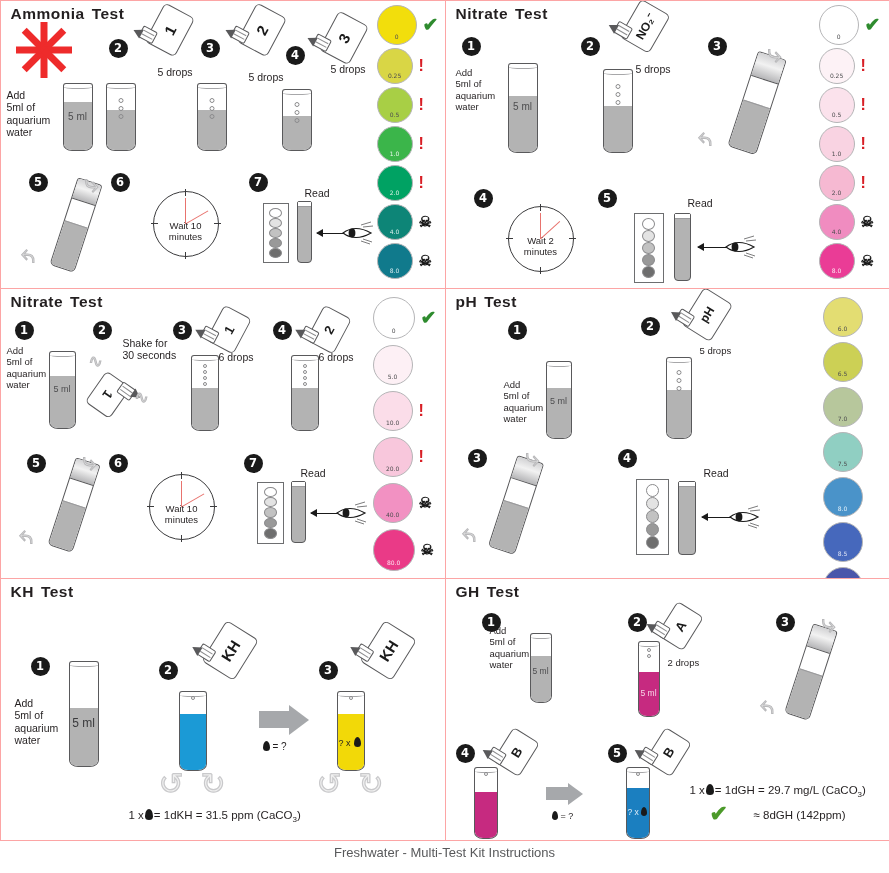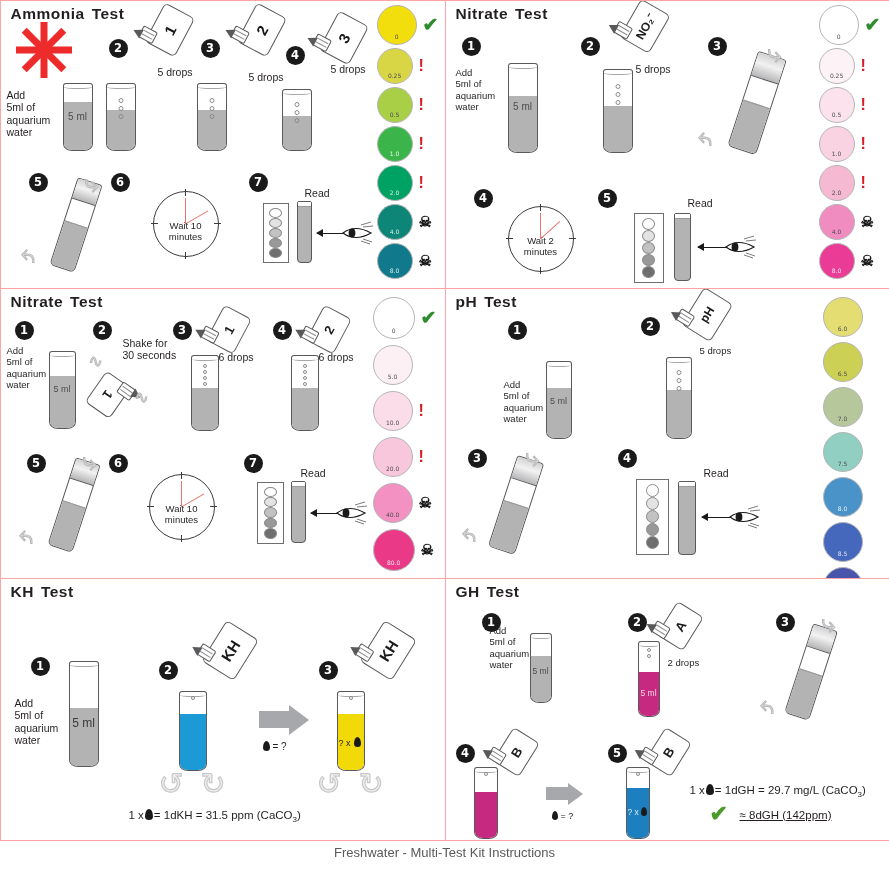--- a/index.html
+++ b/index.html
@@ -1097,19 +1097,19 @@
           </div>
       </div>
       <div class="dropq" style="left:182px; top:228px; font-size:8.5px; color:#dbeaf6;">
         <span>? x</span><span class="drop" style="width:6px;height:9px;margin-left:2px;margin-right:0"></span>
       </div>
 
       <div class="formula" style="left:244px; top:205px;">
         <span>1 x</span><span class="drop"></span><span>= 1dGH = 29.7 mg/L (CaCO</span><sub>3</sub><span>)</span>
       </div>
       <div class="tickbig" style="left:264px; top:224px;">✔</div>
-      <div class="formula" style="left:294px; top:230px;text-decoration:underline;">≈ 8dGH (142ppm)</div>
+      <div class="formula" style="left:308px; top:230px;">≈ 8dGH (142ppm)</div>
     </div>
 
   </div>
 
   <div id="footer">Freshwater - Multi-Test Kit Instructions</div>
 </div>
 
 </body></html>

